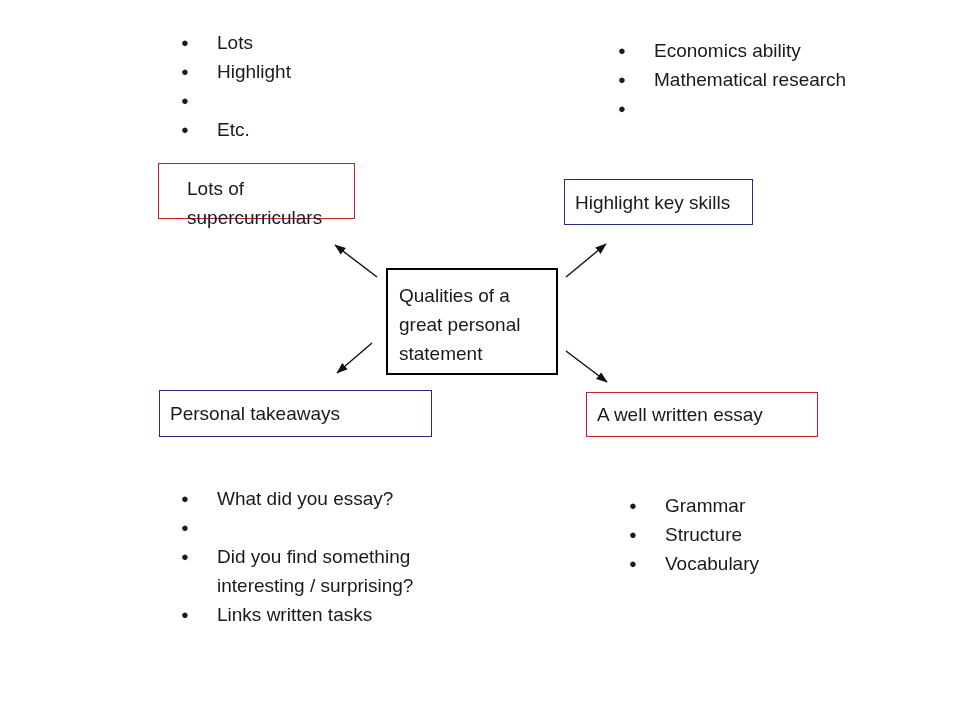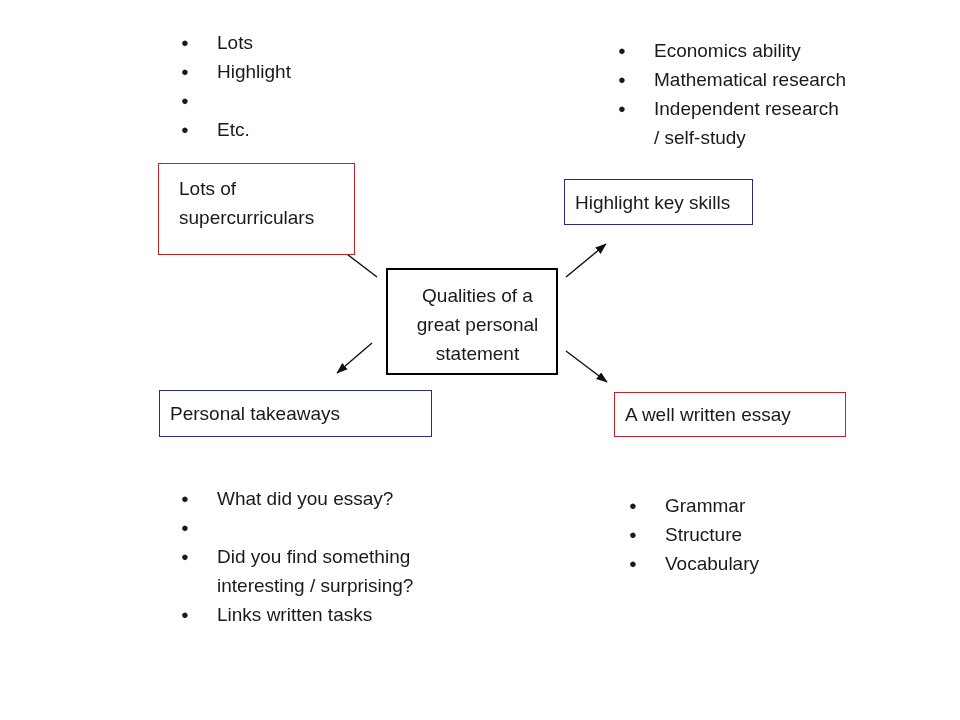--- a/index.html
+++ b/index.html
@@ -24,28 +24,28 @@
 
   .node{
     position:absolute;
     box-sizing:border-box;
     background:var(--background);
     line-height:29px;
     white-space:pre-line;
   }
   .node.red{border:1.5px solid var(--red-border);}
   .node.blue{border:1.5px solid var(--blue-border);}
-  .node.black{border:2px solid var(--black-border);text-align:center;}
+  .node.black{border:2px solid var(--black-border);}
   .node.single{display:flex;align-items:center;padding:0 0 0 10px;}
 
-  #box-supercurriculars{left:158px;top:163px;width:197px;height:92px;padding:10px 0 0 20px;}
+  #box-supercurriculars{left:158px;top:163px;width:197px;height:56px;padding:10px 0 0 28px;}
   #box-skills{left:564px;top:179px;width:189px;height:46px;}
   #box-center{left:386px;top:268px;width:172px;height:107px;padding:11px 0 0 11px;}
   #box-takeaways{left:159px;top:390px;width:273px;height:47px;}
-  #box-essay{left:614px;top:392px;width:232px;height:45px;}
+  #box-essay{left:586px;top:392px;width:232px;height:45px;}
 
   .list{position:absolute;}
   .li{display:flex;line-height:29px;}
   .bullet{flex:none;width:36px;font-size:13px;line-height:29px;}
   .txt{white-space:pre-line;}
 
   #list-supercurriculars{left:181px;top:28px;}
   #list-skills{left:618px;top:36px;}
   #list-takeaways{left:181px;top:484px;}
   #list-essay{left:629px;top:491px;}
@@ -89,22 +89,20 @@
     <div class="li">
       <span class="bullet">●</span>
       <span class="txt">Economics ability</span>
     </div>
     <div class="li">
       <span class="bullet">●</span>
       <span class="txt">Mathematical research</span>
     </div>
     <div class="li">
       <span class="bullet">●</span>
-      <span class="txt">Independent research
-/ self-study</span>
     </div>
   </div>
 
   <div class="list" id="list-takeaways">
     <div class="li">
       <span class="bullet">●</span>
       <span class="txt">What did you essay?</span>
     </div>
     <div class="li">
       <span class="bullet">●</span>

